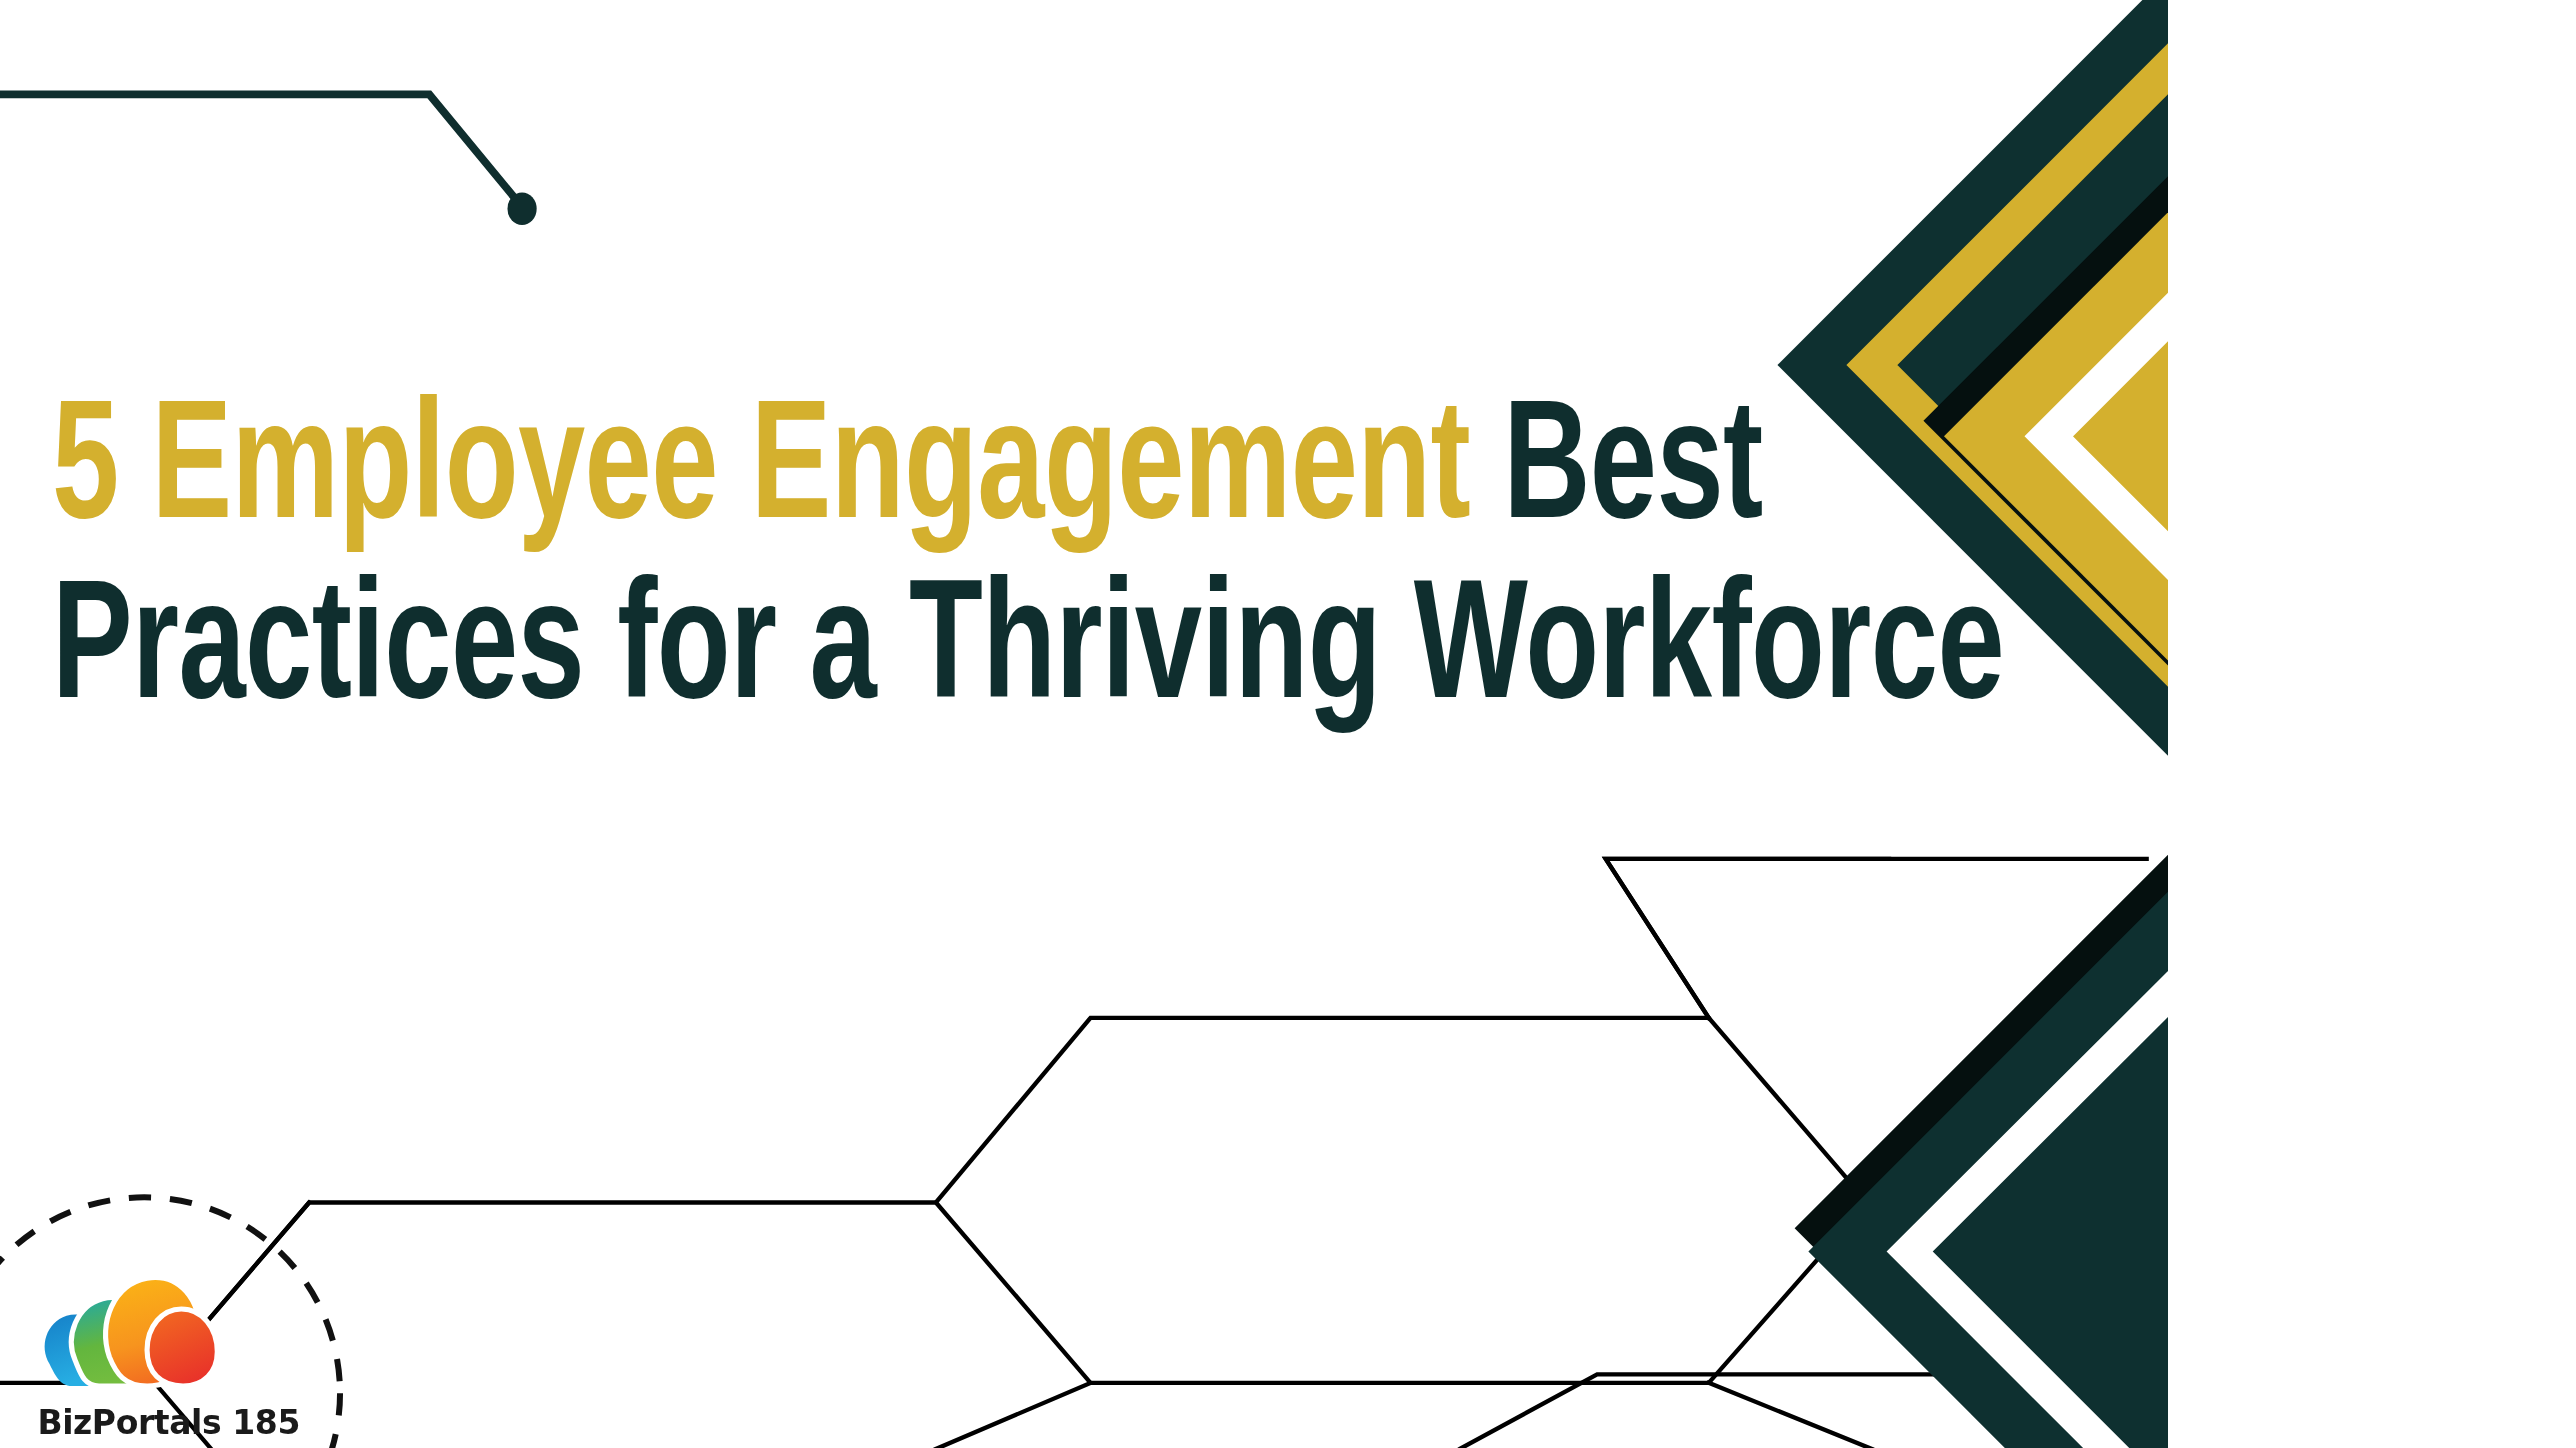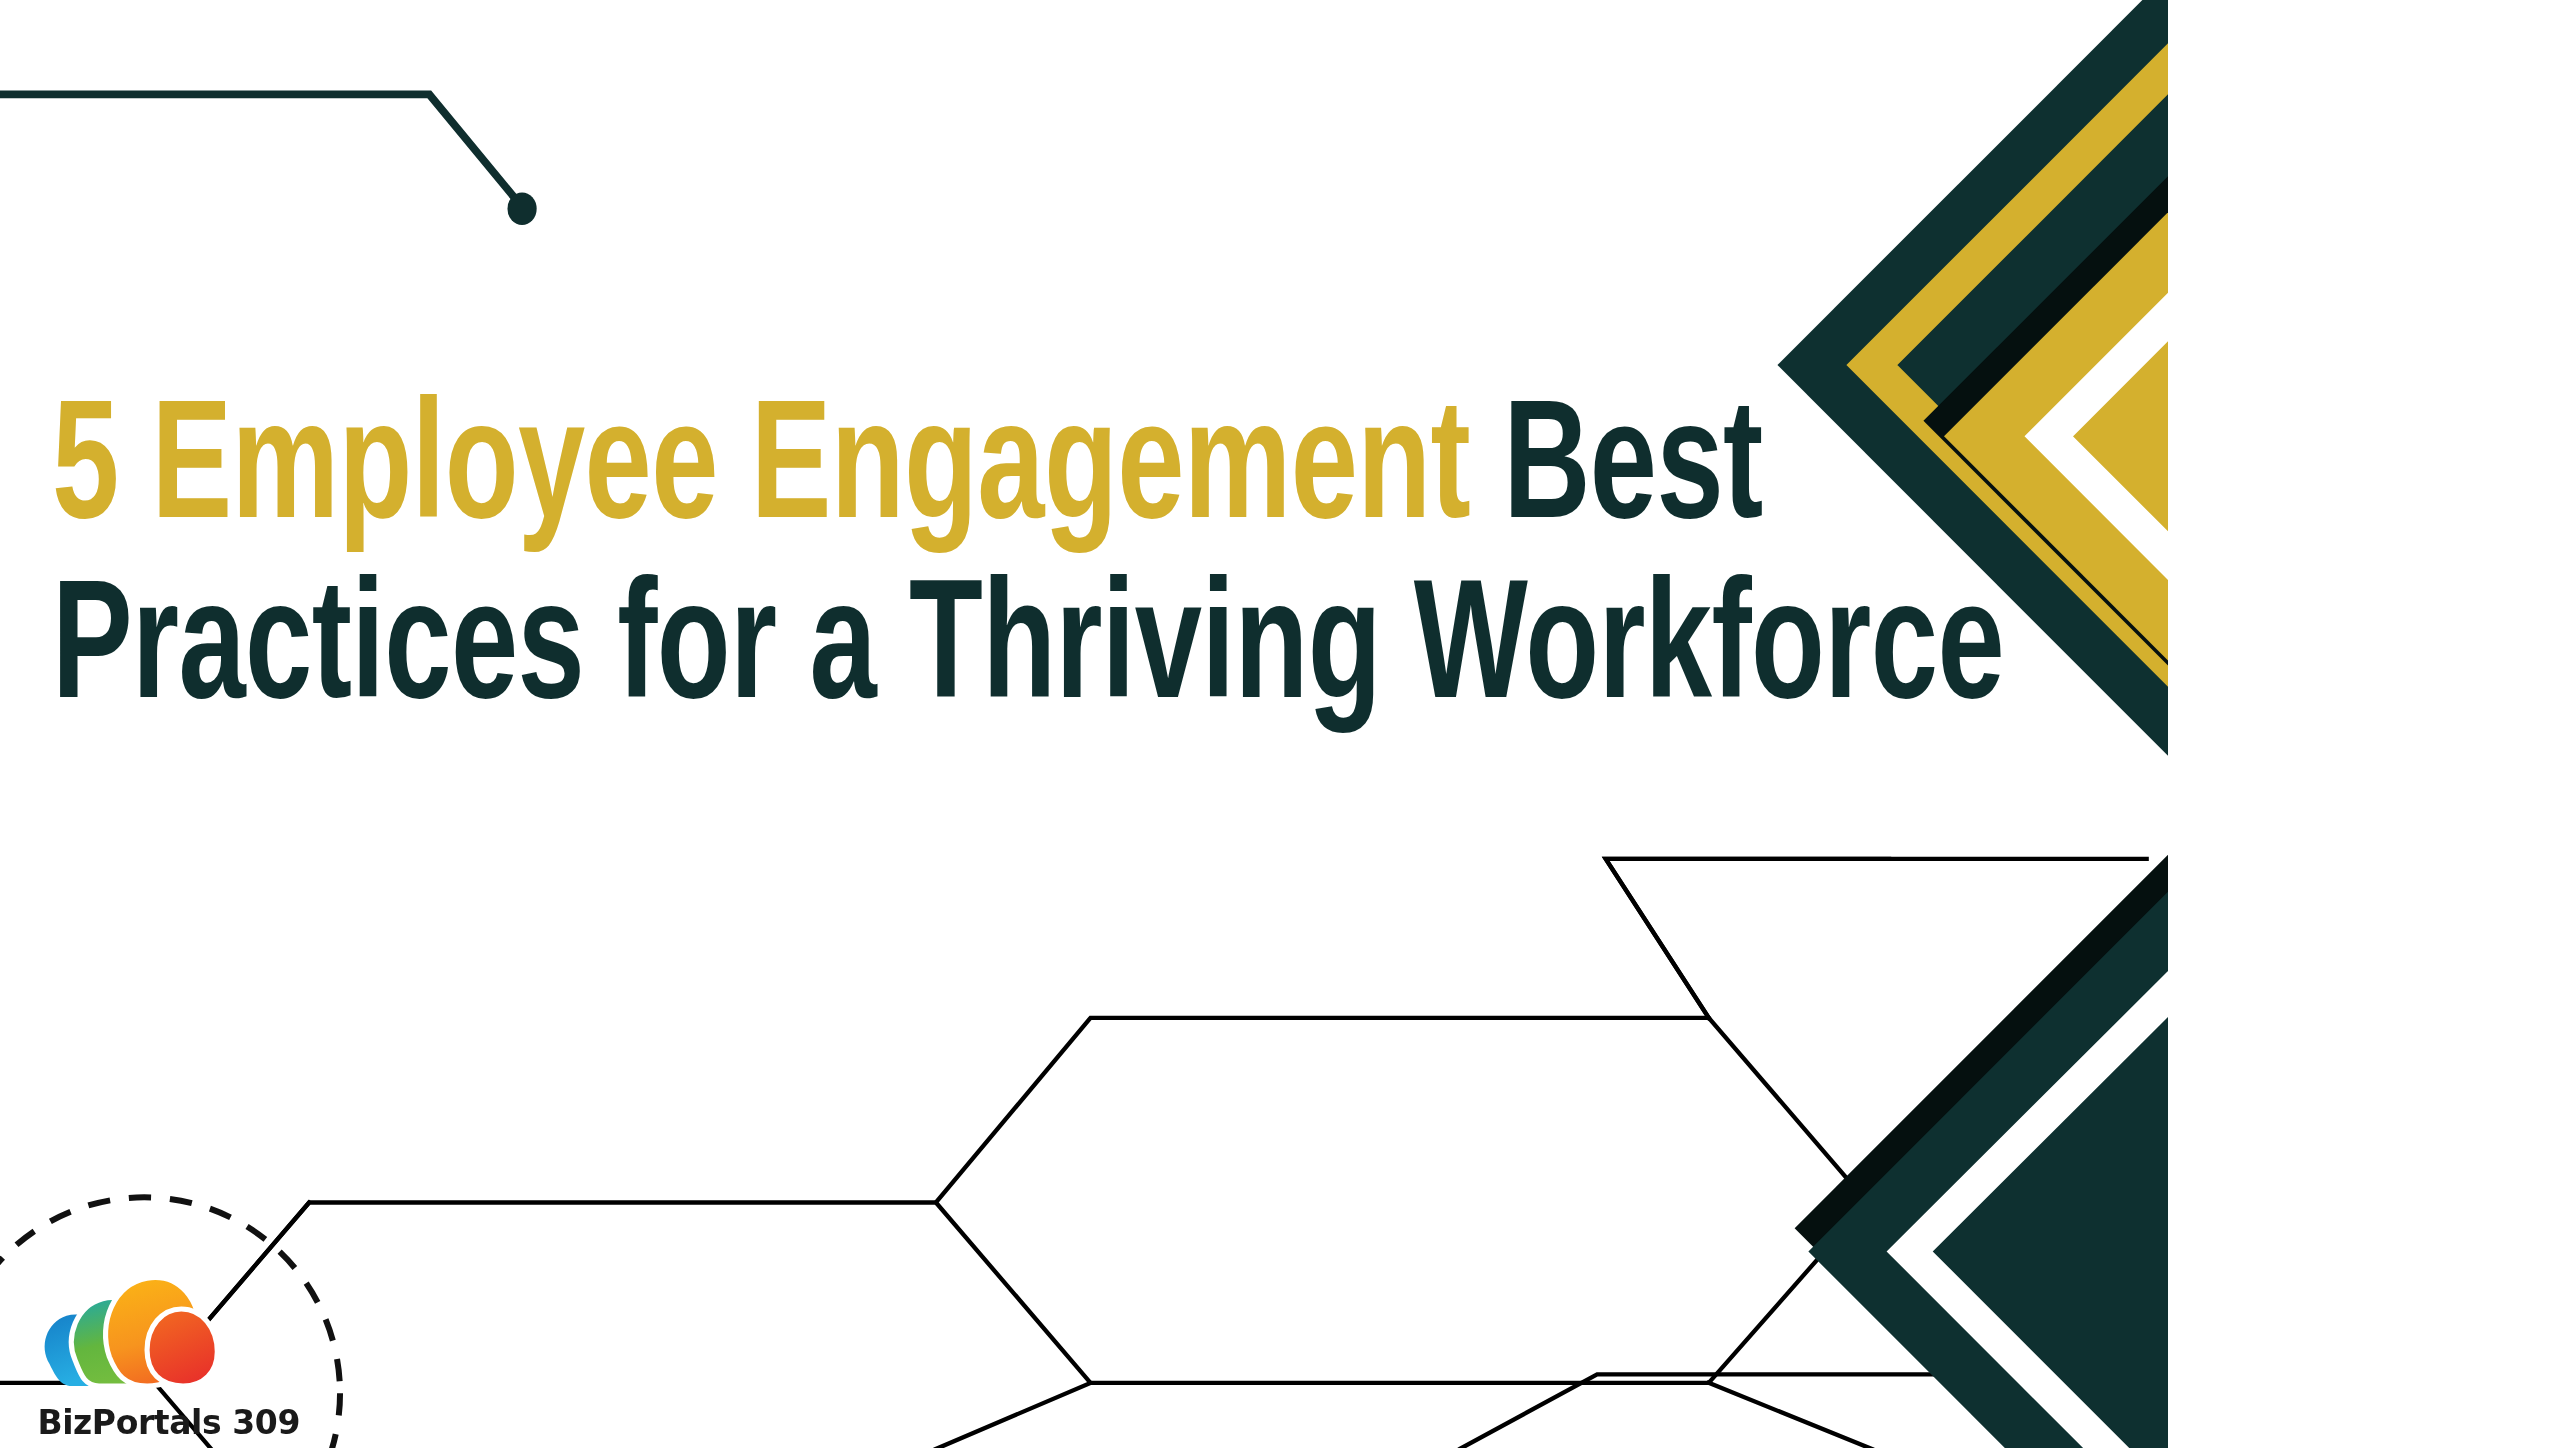--- a/index.html
+++ b/index.html
@@ -150,17 +150,17 @@
       </defs>
 
       <path d="M18 108 C6 88 14 60 38 52 C58 46 76 58 80 78 L80 134 L44 134 C30 134 24 120 18 108 Z" fill="url(#gBlue)"></path>
 
       <path d="M48 104 C36 76 50 40 80 32 C106 25 128 44 130 72 L130 134 L76 134 C58 134 54 118 48 104 Z" fill="url(#gGreen)" stroke="#FFFFFF" stroke-width="6"></path>
 
       <path d="M88 100 C74 60 94 14 132 8 C170 2 196 34 192 74 C189 108 168 134 132 134 C106 134 96 120 88 100 Z" fill="url(#gYellow)" stroke="#FFFFFF" stroke-width="6"></path>
 
       <path d="M132 92 C132 64 150 44 172 44 C196 44 214 66 214 94 C214 118 198 134 174 134 C148 134 132 118 132 92 Z" fill="url(#gRed)" stroke="#FFFFFF" stroke-width="6"></path>
     </svg>
-    <div id="logo-word">BizPortals 309</div>
+    <div id="logo-word">BizPortals 185</div>
   </div>
 
 </div>
 
 
 </body></html>

